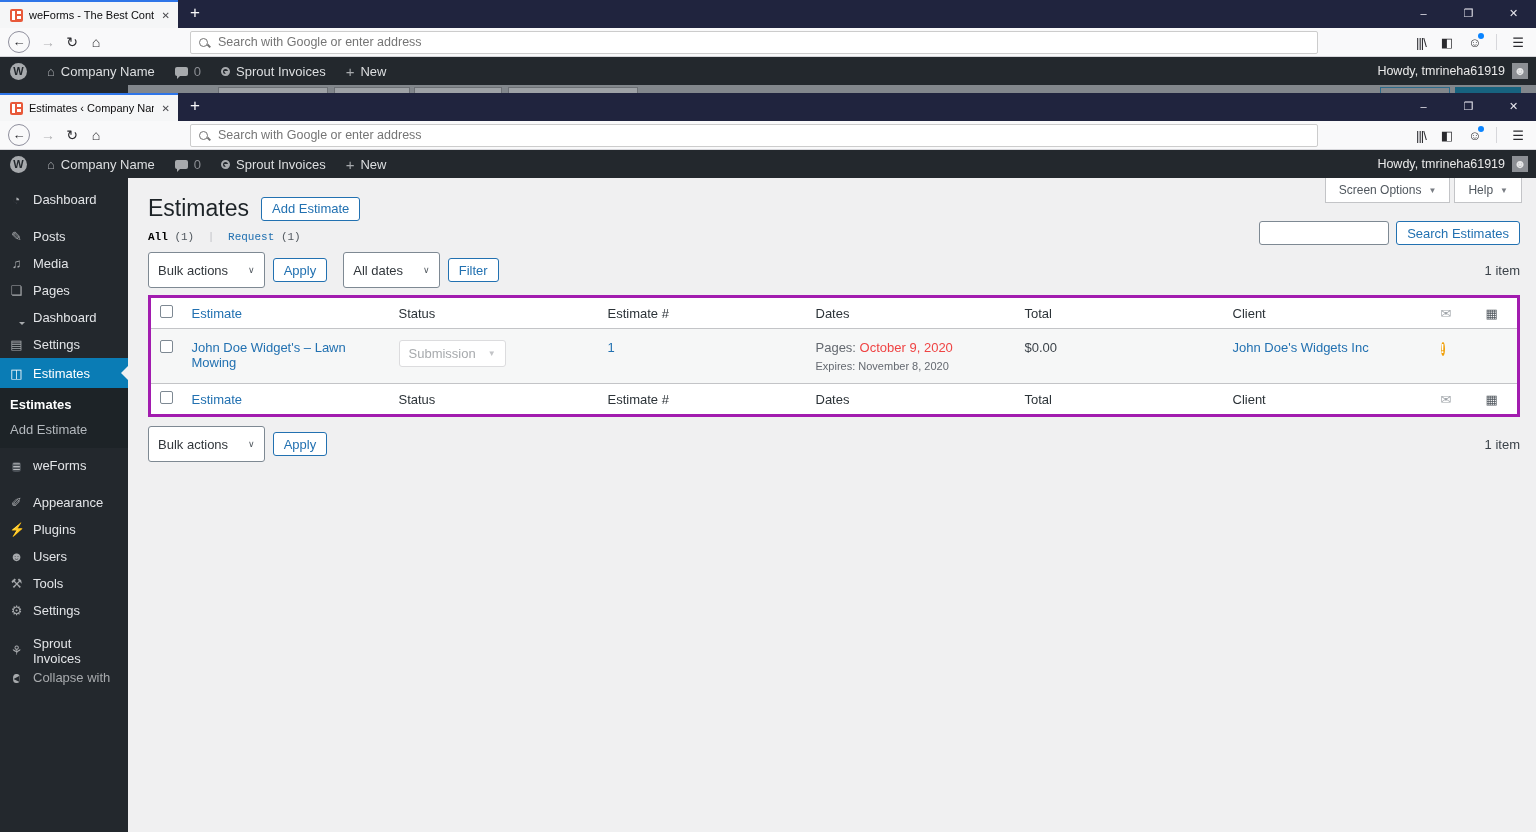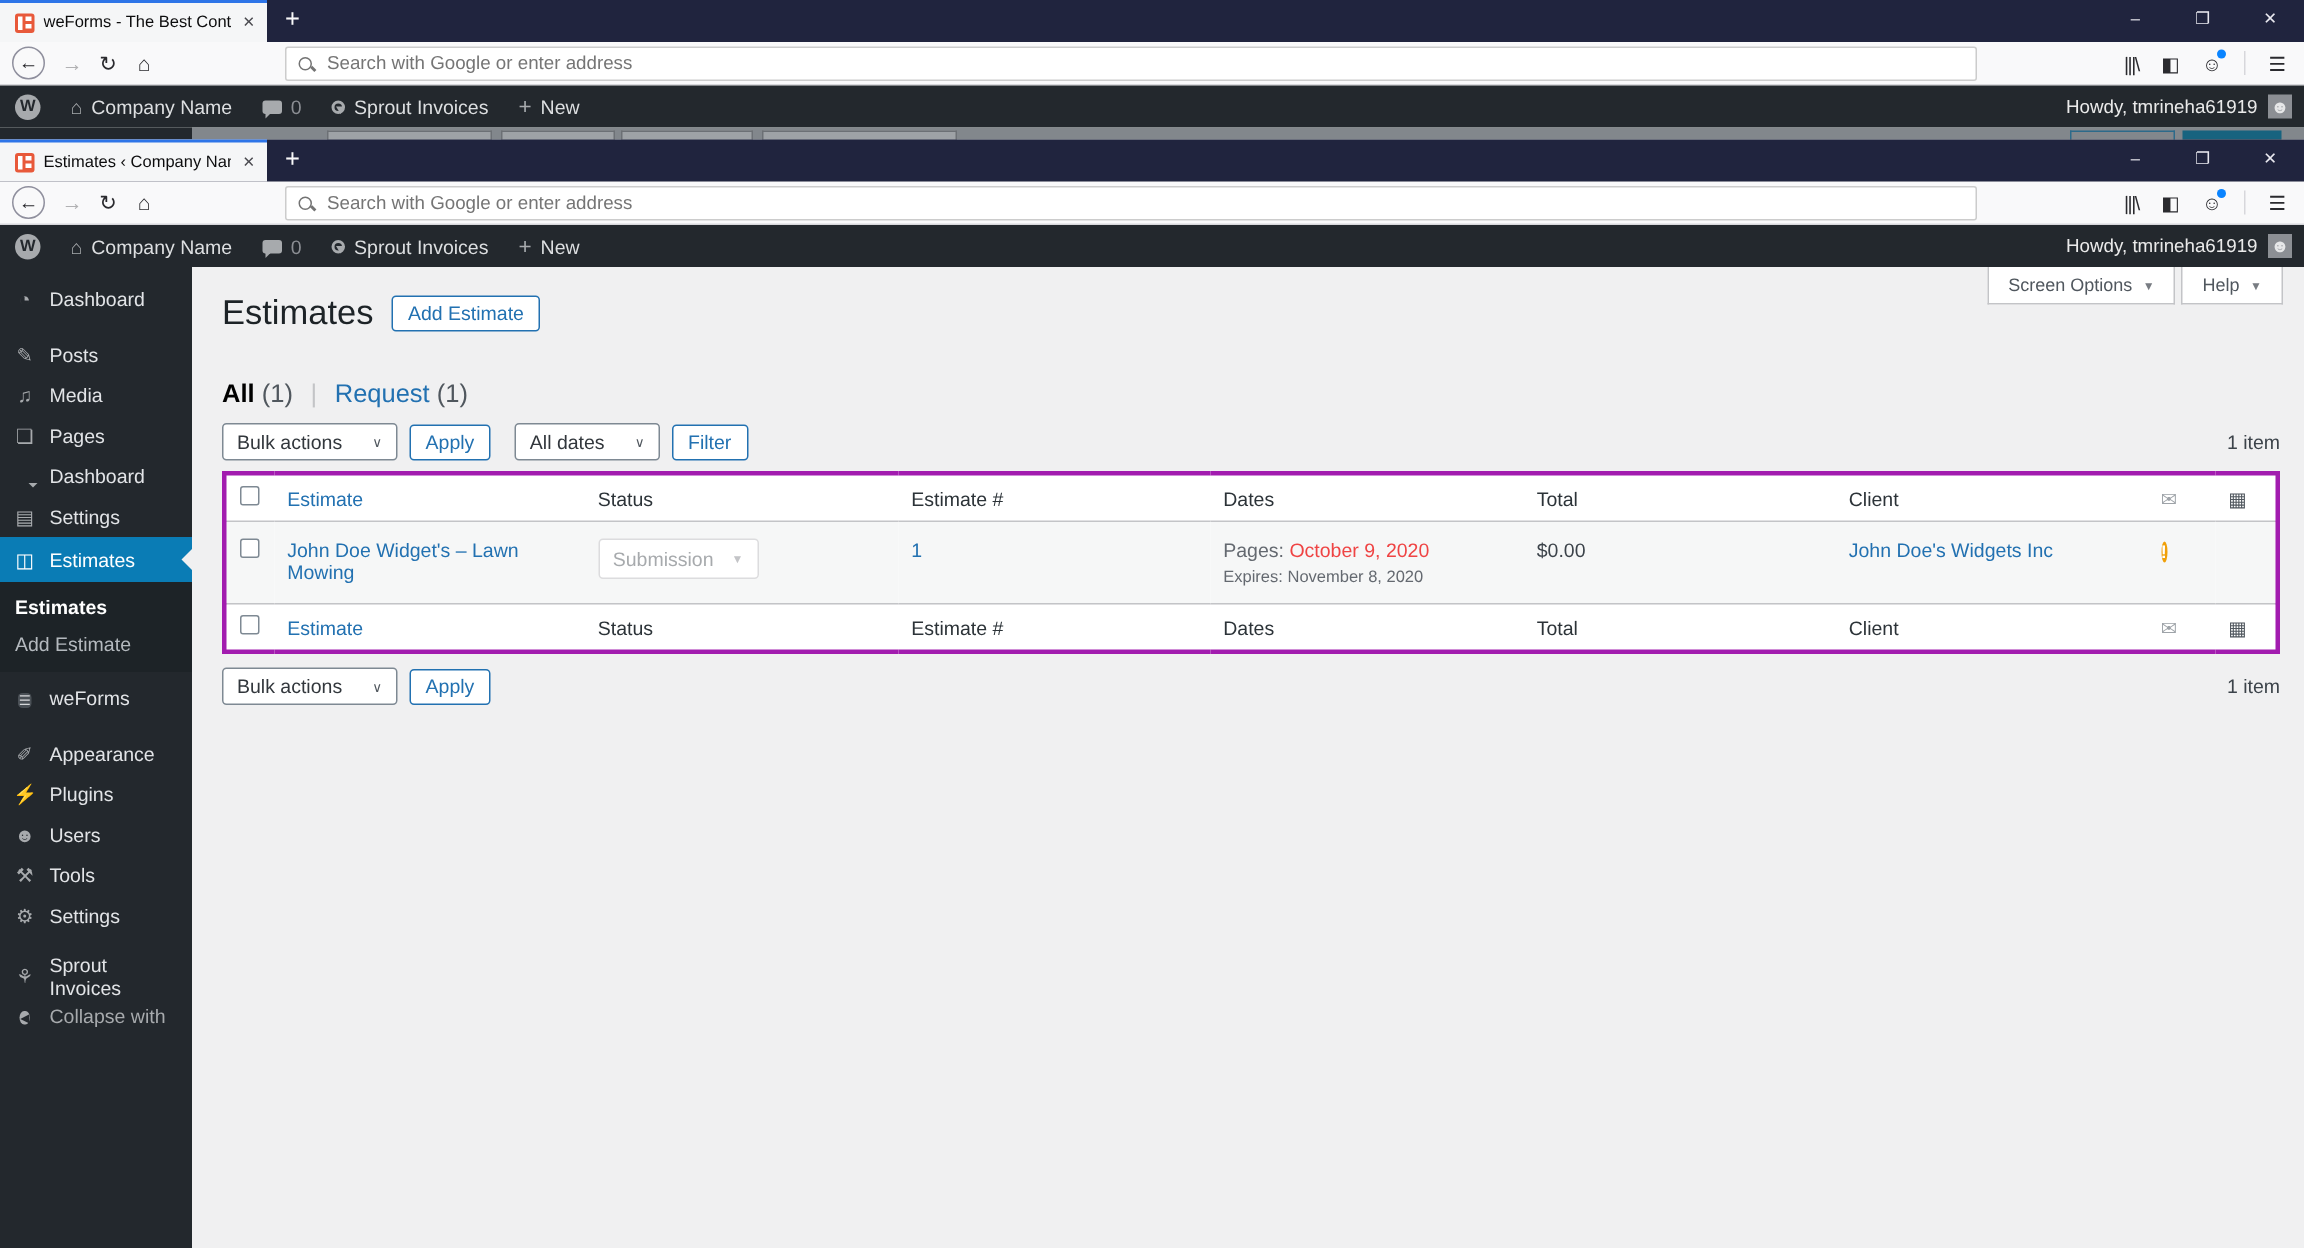--- a/index.html
+++ b/index.html
@@ -97,30 +97,30 @@
   .caret { font-size:8px; color:#787c82; }
   .search-area { position:absolute; top:43px; right:16px; display:flex; gap:7px; align-items:center; }
   .search-input { width:130px; height:24px; border:1px solid #7e8993; border-radius:3px; background:#fff; font-family:"Liberation Sans",sans-serif; padding:0 5px; }
   .btn {
     display:inline-flex; align-items:center; background:#fff; border:1px solid #2271b1; color:#2271b1;
     border-radius:3px; font-size:13px; padding:0 10px; height:26px; white-space:nowrap;
   }
   .btn.small { height:24px; }
   .title-row { display:flex; align-items:center; gap:12px; padding-top:17px; }
   h1.page-title { font-size:23px; font-weight:400; color:#1d2327; margin:0; }
-  .views { margin-top:31px; font-size:17px; }
+  .views { margin-top:9px; font-size:11px;font-family:Liberation Mono, monospace; }
   .views .vall { color:#000; font-weight:bold; }
   .vcount { color:#50575e; }
   .vsep { color:#c3c4c7; margin:0 7px; }
   .vlink { color:#2271b1; }
   .filter-row { margin-top:9px; display:flex; align-items:center; justify-content:space-between; }
   .fr-left { display:flex; gap:8px; align-items:center; }
   .sel {
     height:25px; border:1px solid #7e8993; border-radius:3px; background:#fff; color:#32373c;
-    display:inline-flex; align-items:center; padding:0 9px; gap:20px; font-size:13px;
+    display:inline-flex; align-items:center; padding:17px 9px; gap:20px; font-size:13px;
   }
   .sel .chev { font-size:9px; color:#50575e; }
   .item-count { font-size:13px; color:#3c434a; }
 
   table.list { margin-top:7px; width:100%; border-collapse:collapse; background:#fff; border:3px solid #a21caf; table-layout:fixed; }
   .list th { text-align:left; font-weight:400; color:#2c3338; padding:7px 9px; font-size:13px; }
   .list thead th { border-bottom:1px solid #c3c4c7; }
   .list tfoot th { border-top:1px solid #c3c4c7; }
   .list td { background:#f6f7f7; padding:11px 9px; vertical-align:top; font-size:13px; }
   .cbx { width:13px; height:13px; border:1px solid #7e8993; border-radius:2px; background:#fff; display:inline-block; }
@@ -345,20 +345,24 @@
         <div class="meta-tab">
           <span>Screen Options</span>
           <span class="caret">▼</span>
         </div>
         <div class="meta-tab">
           <span>Help</span>
           <span class="caret">▼</span>
         </div>
       </div>
 
+      <div class="search-area">
+        <input class="search-input" style="">
+        <span class="btn small">Search Estimates</span>
+      </div>
 
       <div class="title-row">
         <h1 class="page-title">Estimates</h1>
         <span class="btn small">Add Estimate</span>
       </div>
 
       <div class="views">
         <span class="vall">All</span>
         <span class="vcount">(1)</span>
         <span class="vsep">|</span>

